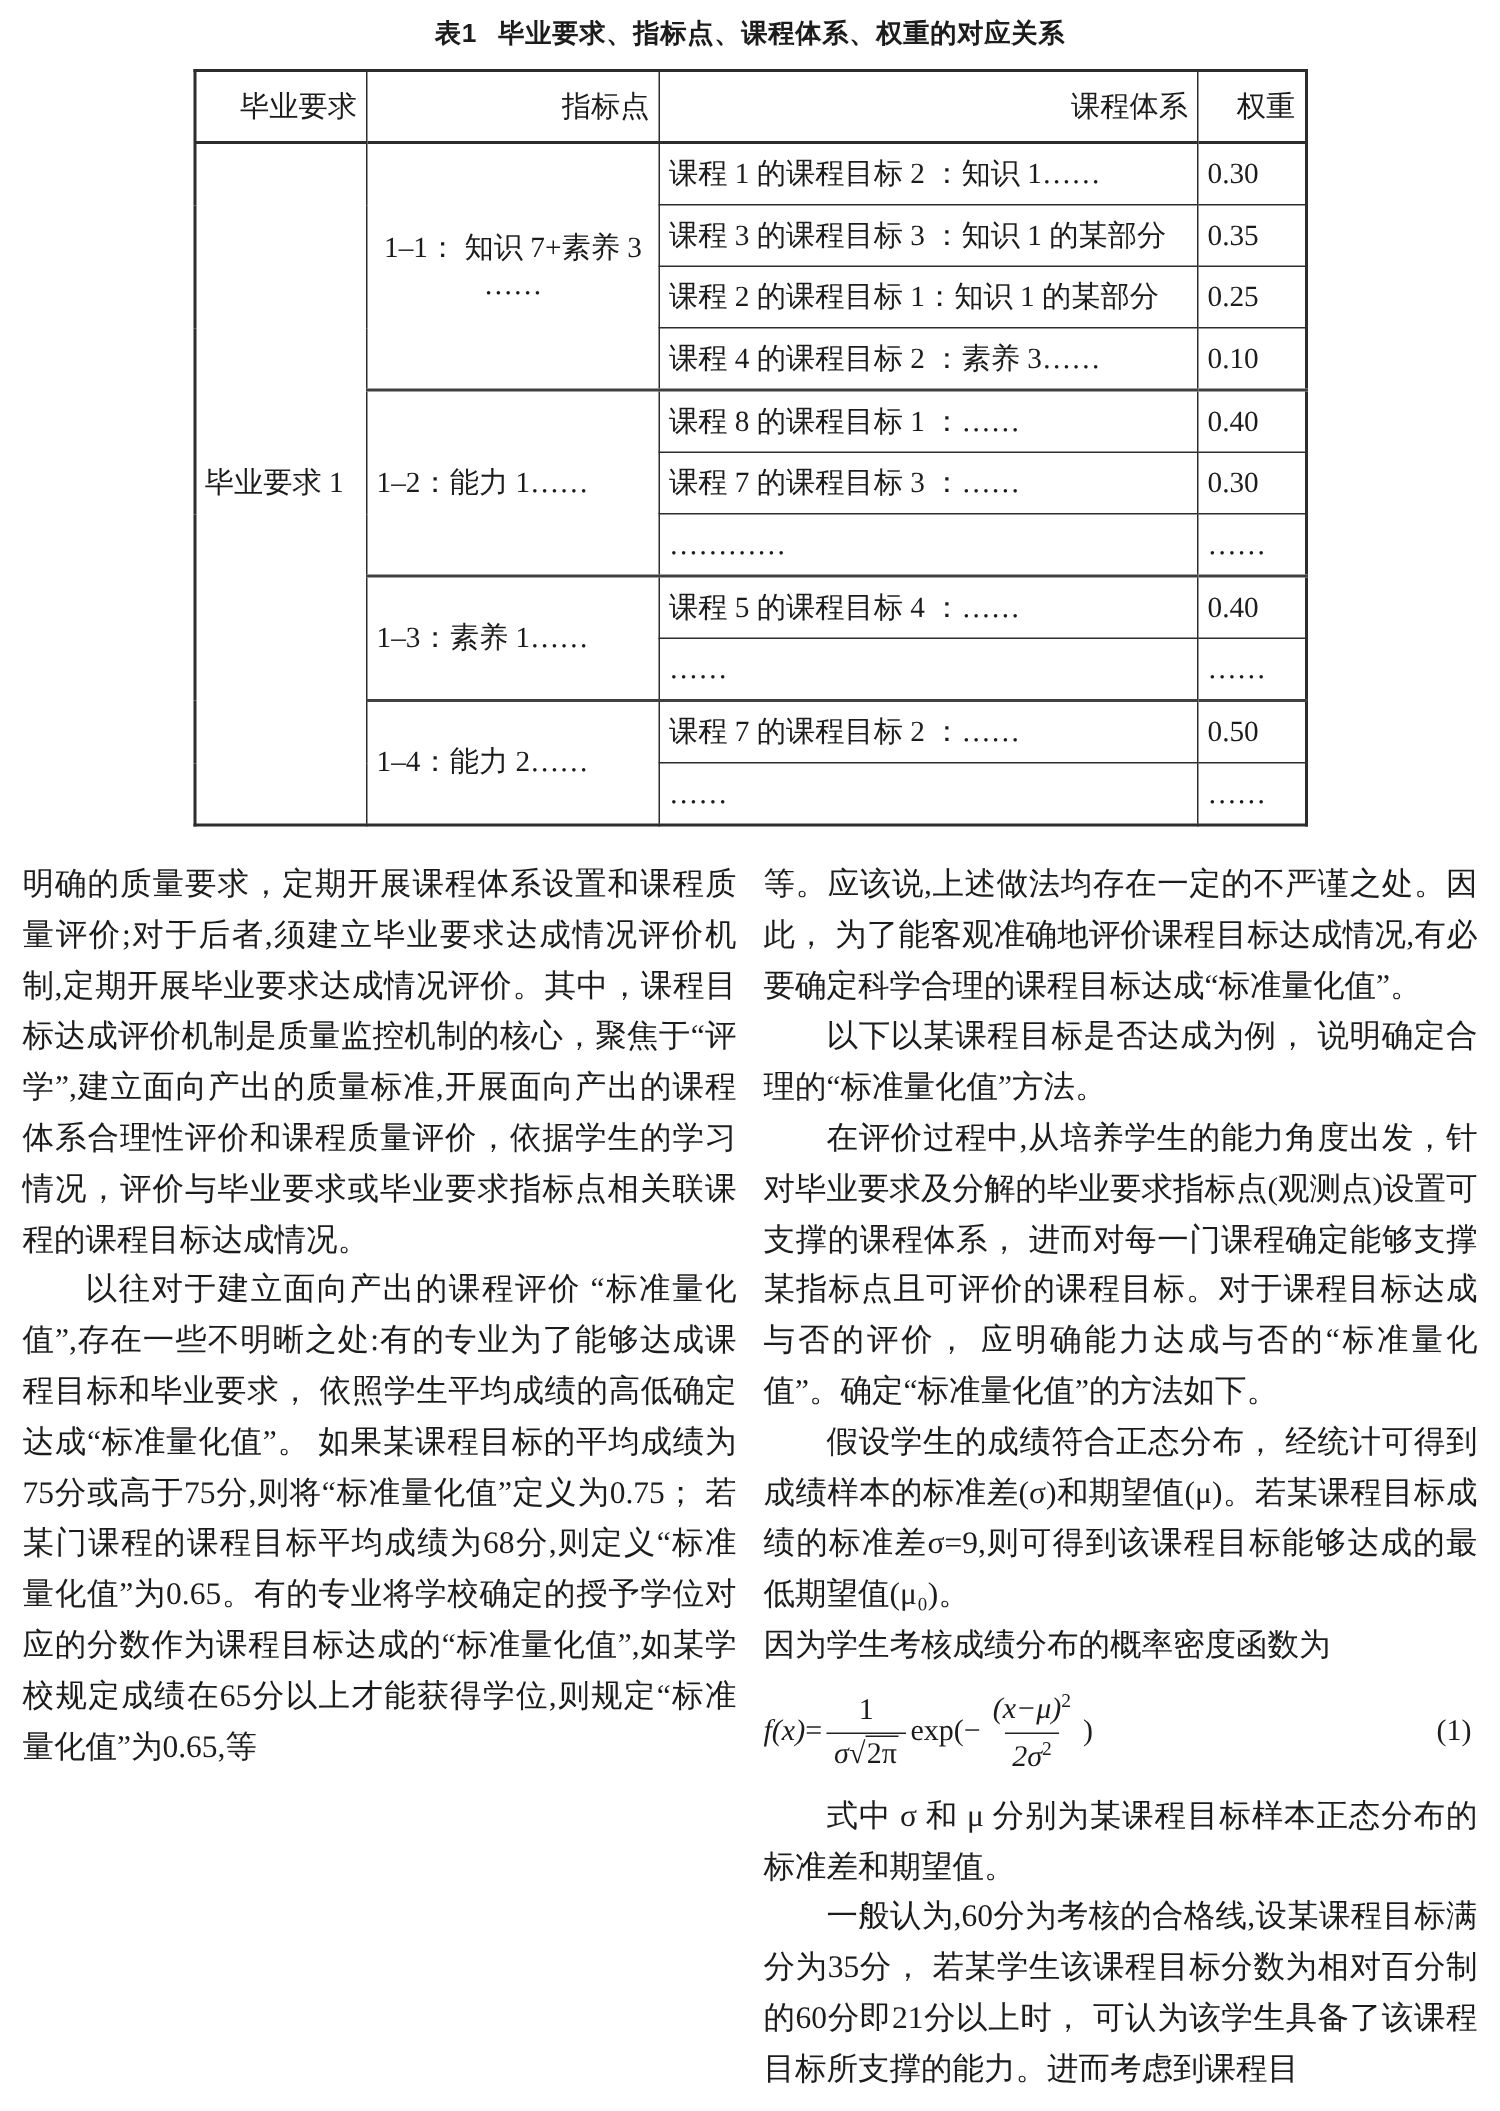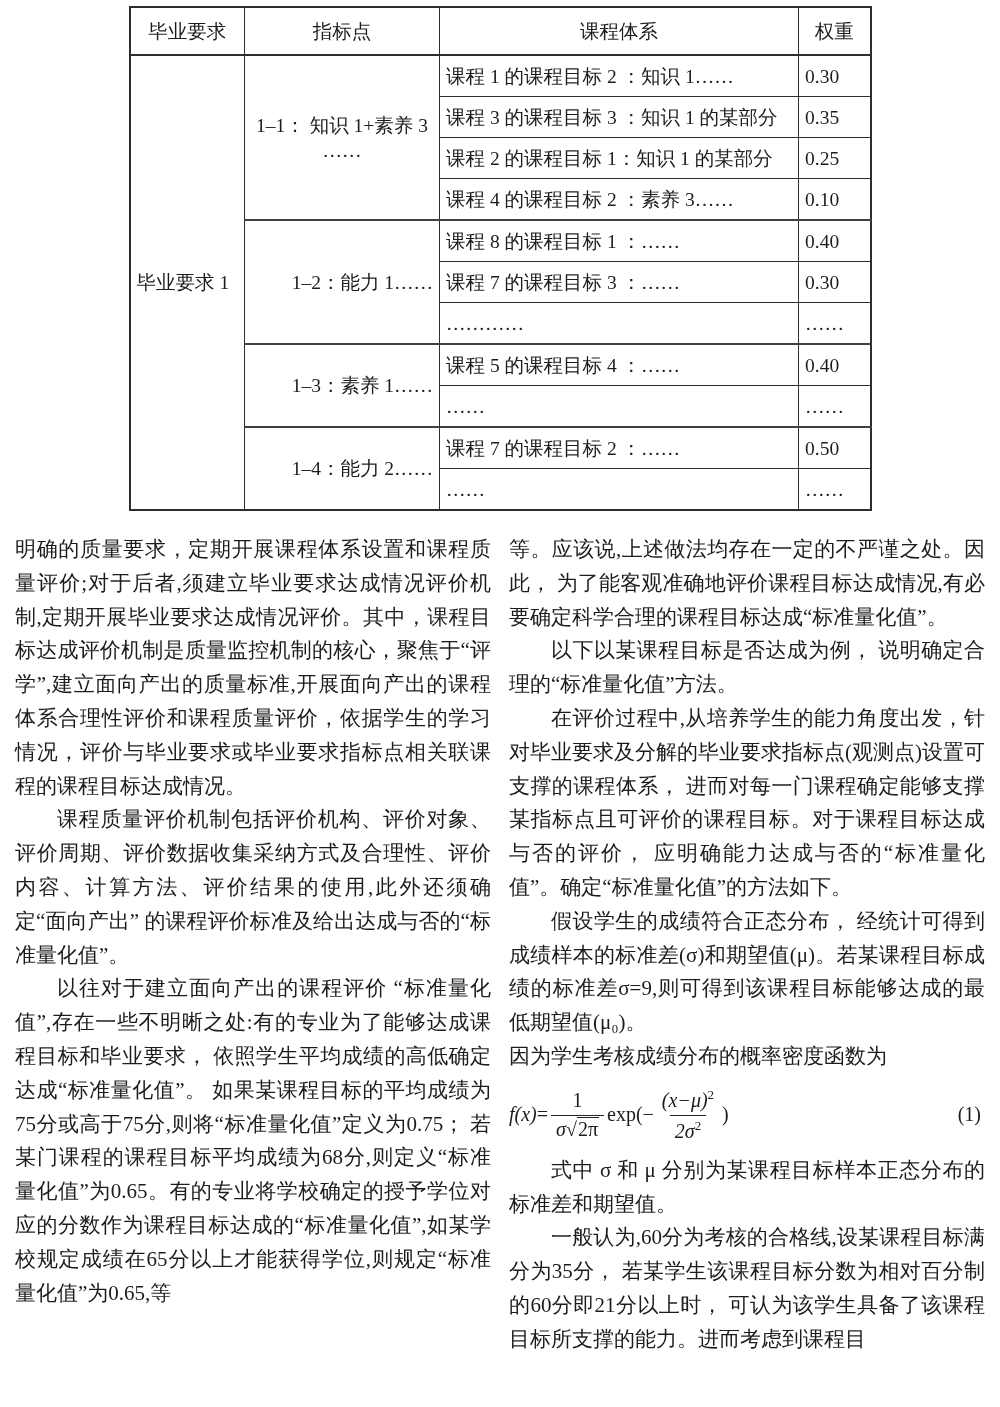--- a/index.html
+++ b/index.html
@@ -32,27 +32,27 @@
   }
   .req-table td {
     border: 1.5px solid #2d2d2d;
     height: 40px;
     padding: 0 6px;
     vertical-align: middle;
     line-height: 25px;
   }
   .req-table tr.hdr td {
     height: 46px;
-    text-align: center;
+    text-align: right;
     border-bottom: 2.5px solid #2d2d2d;
   }
   .req-table tr.group-start td { border-top: 2px solid #404040; }
   .cell-center { }
   .cell-course { text-align: left; padding-left: 14px; }
-  .cell-ind { text-align: right; padding-left: 14px; }
+  .cell-ind { text-align: left; padding-left: 14px; }
   .cell-ind-c { text-align: center; }
 
   
   .columns {
     display: flex;
     gap: 18px;
     margin-top: 22px;
   }
   .col {
     width: 476px;
@@ -84,40 +84,43 @@
   .frac .den { border-top: 1.7px solid #222; padding: 2px 5px 0 5px; white-space: nowrap; }
   .rad-body { border-top: 1.7px solid #222; padding: 0 1px; }
   sup.fsup { font-size: 13px; }
   .eq-number { margin-left: auto; padding-right: 4px; }
 </style>
 </head>
 <body>
 
 <div class="page">
 
+  <div class="table-title">
+    <span class="tnum">表1</span><span>毕业要求、指标点、课程体系、权重的对应关系</span>
+  </div>
 
   <table class="req-table">
     <colgroup>
       <col style="width:115px">
         <col style="width:195px">
         <col style="width:359px">
         <col style="width:72px">
     </colgroup>
     <tbody>
       <tr class="hdr">
         <td>毕业要求</td>
         <td>指标点</td>
         <td>课程体系</td>
         <td>权重</td>
       </tr>
 
       <tr class="group-start">
         <td rowspan="11" class="cell-center">毕业要求 1</td>
         <td rowspan="4" class="cell-ind-c">
-          <div>1–1： 知识 1+素养 3</div>
+          <div>1–1： 知识 7+素养 3</div>
           <div>……</div>
         </td>
         <td class="cell-course">课程 1 的课程目标 2 ：知识 1……</td>
         <td class="cell-center">0.30</td>
       </tr>
       <tr>
         <td class="cell-course">课程 3 的课程目标 3 ：知识 1 的某部分</td>
         <td class="cell-center">0.35</td>
       </tr>
       <tr>
@@ -162,21 +165,20 @@
         <td class="cell-course">……</td>
         <td class="cell-center">……</td>
       </tr>
     </tbody>
   </table>
 
   <div class="columns">
 
     <div class="col">
       <p>明确的质量要求，定期开展课程体系设置和课程质量评价;对于后者,须建立毕业要求达成情况评价机制,定期开展毕业要求达成情况评价。其中，课程目标达成评价机制是质量监控机制的核心，聚焦于“评学”,建立面向产出的质量标准,开展面向产出的课程体系合理性评价和课程质量评价，依据学生的学习情况，评价与毕业要求或毕业要求指标点相关联课程的课程目标达成情况。</p>
-      <p class="indent">课程质量评价机制包括评价机构、评价对象、评价周期、评价数据收集采纳方式及合理性、评价内容、计算方法、评价结果的使用,此外还须确定“面向产出” 的课程评价标准及给出达成与否的“标准量化值”。</p>
       <p class="indent">以往对于建立面向产出的课程评价 “标准量化值”,存在一些不明晰之处:有的专业为了能够达成课程目标和毕业要求， 依照学生平均成绩的高低确定达成“标准量化值”。 如果某课程目标的平均成绩为75分或高于75分,则将“标准量化值”定义为0.75； 若某门课程的课程目标平均成绩为68分,则定义“标准量化值”为0.65。有的专业将学校确定的授予学位对应的分数作为课程目标达成的“标准量化值”,如某学校规定成绩在65分以上才能获得学位,则规定“标准量化值”为0.65,等</p>
     </div>
 
     <div class="col">
       <p>等。应该说,上述做法均存在一定的不严谨之处。因此， 为了能客观准确地评价课程目标达成情况,有必要确定科学合理的课程目标达成“标准量化值”。</p>
       <p class="indent">以下以某课程目标是否达成为例， 说明确定合理的“标准量化值”方法。</p>
       <p class="indent">在评价过程中,从培养学生的能力角度出发，针对毕业要求及分解的毕业要求指标点(观测点)设置可支撑的课程体系， 进而对每一门课程确定能够支撑某指标点且可评价的课程目标。对于课程目标达成与否的评价， 应明确能力达成与否的“标准量化值”。确定“标准量化值”的方法如下。</p>
       <p class="indent">假设学生的成绩符合正态分布， 经统计可得到成绩样本的标准差(σ)和期望值(μ)。若某课程目标成绩的标准差σ=9,则可得到该课程目标能够达成的最低期望值(μ₀)。</p>
       <p>因为学生考核成绩分布的概率密度函数为</p>
 

